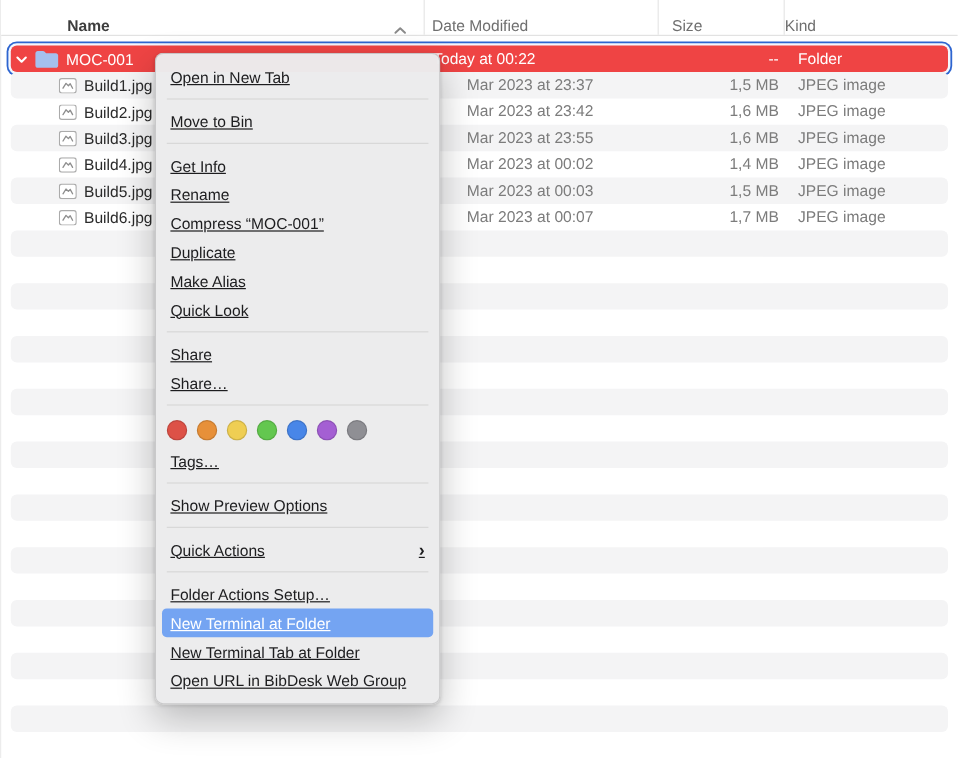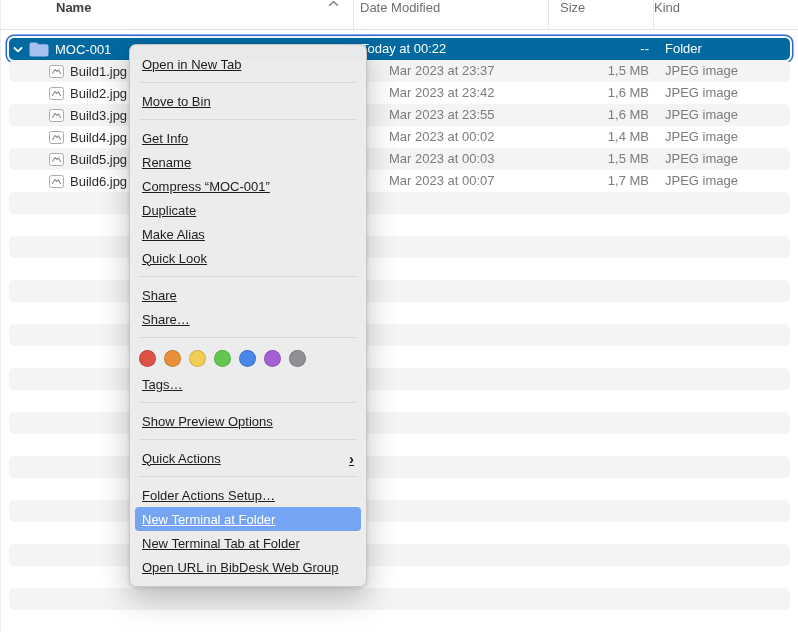--- a/index.html
+++ b/index.html
@@ -9,36 +9,36 @@
     font-family:"Liberation Sans","DejaVu Sans",sans-serif;
     -webkit-font-smoothing:antialiased;
   }
   .window{width:798px;height:632px;position:relative;border-left:1px solid #ECECEC;box-sizing:border-box;}
 
   
   .list-header{
     height:30px;display:flex;align-items:stretch;border-bottom:1px solid #E2E2E2;
     font-size:13px;color:#6F6F6F;background:#fff;box-sizing:border-box;
   }
-  .hcol{display:flex;align-items:flex-start;box-sizing:border-box;gap:25px;}
+  .hcol{display:flex;align-items:flex-end;box-sizing:border-box;gap:25px;}
   .hcol-name{width:352px;padding-left:55px;color:#3E3E3E;font-weight:600;}
   .hcol-date{width:195px;padding-left:6px;border-left:1px solid #E7E7E7;}
   .hcol-size{width:105px;padding-left:11px;border-left:1px solid #E7E7E7;}
   .hcol-kind{flex:1;border-left:1px solid #E7E7E7;}
   .sort-caret{margin-left:auto;margin-right:14px;display:flex;align-items:center;}
 
   
   .list-body{padding-top:8px;}
   .row{
     height:22px;margin:0 8px;border-radius:5px;position:relative;
     font-size:13px;color:#2B2B2B;
   }
   .row.striped{background:#F4F4F5;}
   .row.selected{
-    background:#0369a1;color:#fff;
+    background:#ef4444;color:#fff;
     box-shadow:0 0 0 2px rgba(255,255,255,.95), 0 0 0 3.5px #2E65D0;
   }
   .cell-name{position:absolute;left:0;top:0;height:22px;display:flex;align-items:center;gap:6px;white-space:nowrap;}
   .row-folder .cell-name{padding-left:4px;}
   .row-file   .cell-name{padding-left:40px;text-align:right;}
   .chevron{display:flex;align-items:center;width:10px;}
   .icon-folder{display:flex;align-items:center;}
   .icon-file{display:flex;align-items:center;}
   .cell-date{position:absolute;left:352px;line-height:22px;color:#7C7C7C;white-space:nowrap;}
   .row-file .cell-date{left:380px;}

